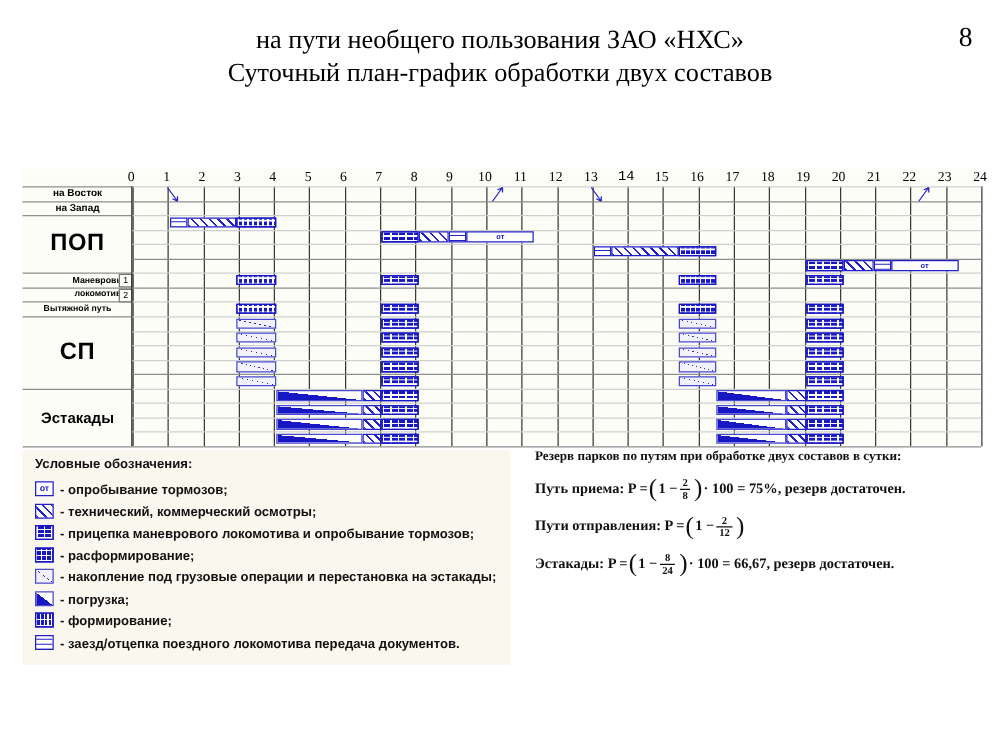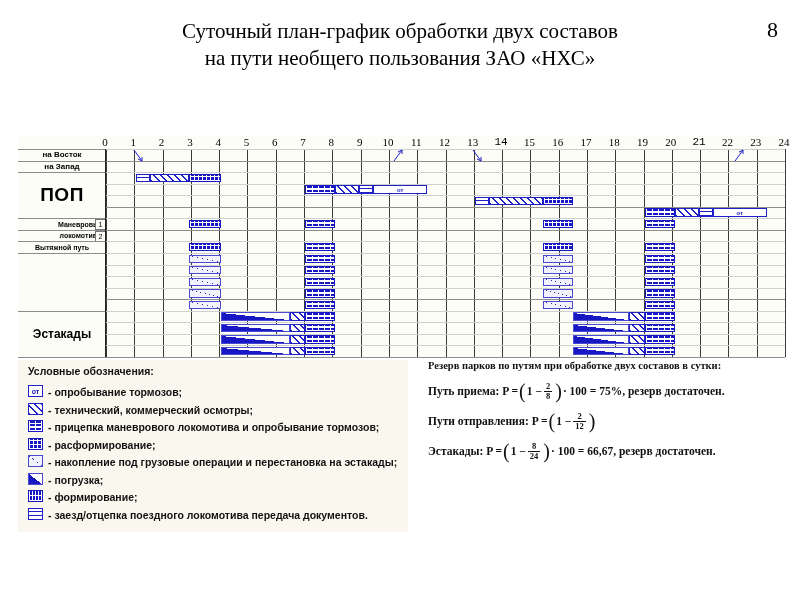--- a/index.html
+++ b/index.html
@@ -135,22 +135,22 @@
   .f-paren{font-size:20px;font-weight:normal;line-height:0;padding:0 1px;}
   .frac{display:inline-flex;flex-direction:column;align-items:center;
         vertical-align:middle;margin:0 2px;font-size:8.5px;line-height:1.05;}
   .frac .num{padding:0 2px;}
   .frac .den{padding:0 2px;border-top:1px solid #111;}
 </style>
 </head>
 <body>
 
 <div id="title-block">
+  <div>на пути необщего пользования ЗАО «НХС»</div>
   <div>Суточный план-график обработки двух составов</div>
-  <div>на пути необщего пользования ЗАО «НХС»</div>
 </div>
 <div id="page-number">8</div>
 
 <div id="chart">
   <div id="chart-inner">
     <div id="axis-ticks">
         <div class="axis-label" style="left: 87px;">0</div>
         <div class="axis-label" style="left: 115.292px;">1</div>
         <div class="axis-label" style="left: 143.583px;">2</div>
         <div class="axis-label" style="left: 171.875px;">3</div>
@@ -164,32 +164,33 @@
         <div class="axis-label" style="left: 398.208px;">11</div>
         <div class="axis-label" style="left: 426.5px;">12</div>
         <div class="axis-label" style="left: 454.792px;">13</div>
         <div class="axis-label" style="left: 483.083px; font-family: Liberation Mono, monospace;">14</div>
         <div class="axis-label" style="left: 511.375px;">15</div>
         <div class="axis-label" style="left: 539.667px;">16</div>
         <div class="axis-label" style="left: 567.958px;">17</div>
         <div class="axis-label" style="left: 596.25px;">18</div>
         <div class="axis-label" style="left: 624.542px;">19</div>
         <div class="axis-label" style="left: 652.833px;">20</div>
-        <div class="axis-label" style="left: 681.125px; font-family: Liberation Mono, monospace;">21</div>
+        <div class="axis-label" style="left: 681.125px;">21</div>
         <div class="axis-label" style="left: 709.417px;">22</div>
         <div class="axis-label" style="left: 737.708px;">23</div>
         <div class="axis-label" style="left: 766px;">24</div>
       </div>
     <div id="label-col">
         <div class="lbl small" style="top: 0px; height: 11.5556px;">на Восток</div>
         <div class="lbl small" style="top: 11.5556px; height: 11.5556px;">на Запад</div>
         <div class="lbl big" style="top: 23.1111px; height: 46.2222px;">ПОП</div>
         <div class="lbl tiny rightal" style="top: 69.3333px; height: 11.5556px;">Маневровые</div>
         <div class="lbl tiny rightal" style="top: 80.8889px; height: 11.5556px;">локомотивы</div>
         <div class="lbl tiny" style="top: 92.4444px; height: 11.5556px;">Вытяжной путь</div>
+        <div class="lbl big" style="top: 104px; height: 57.7778px;">СП</div>
         <div class="lbl mid" style="top: 161.778px; height: 46.2222px;">Эстакады</div>
         <div class="numbox" style="left: 77px; top: 70.3333px;">1</div>
         <div class="numbox" style="left: 77px; top: 81.8889px;">2</div>
         <div class="sep" style="top: 0px;"></div>
         <div class="sep" style="top: 11.5556px;"></div>
         <div class="sep" style="top: 23.1111px;"></div>
         <div class="sep" style="top: 69.3333px;"></div>
         <div class="sep" style="top: 80.8889px;"></div>
         <div class="sep" style="top: 92.4444px;"></div>
         <div class="sep" style="top: 104px;"></div>

